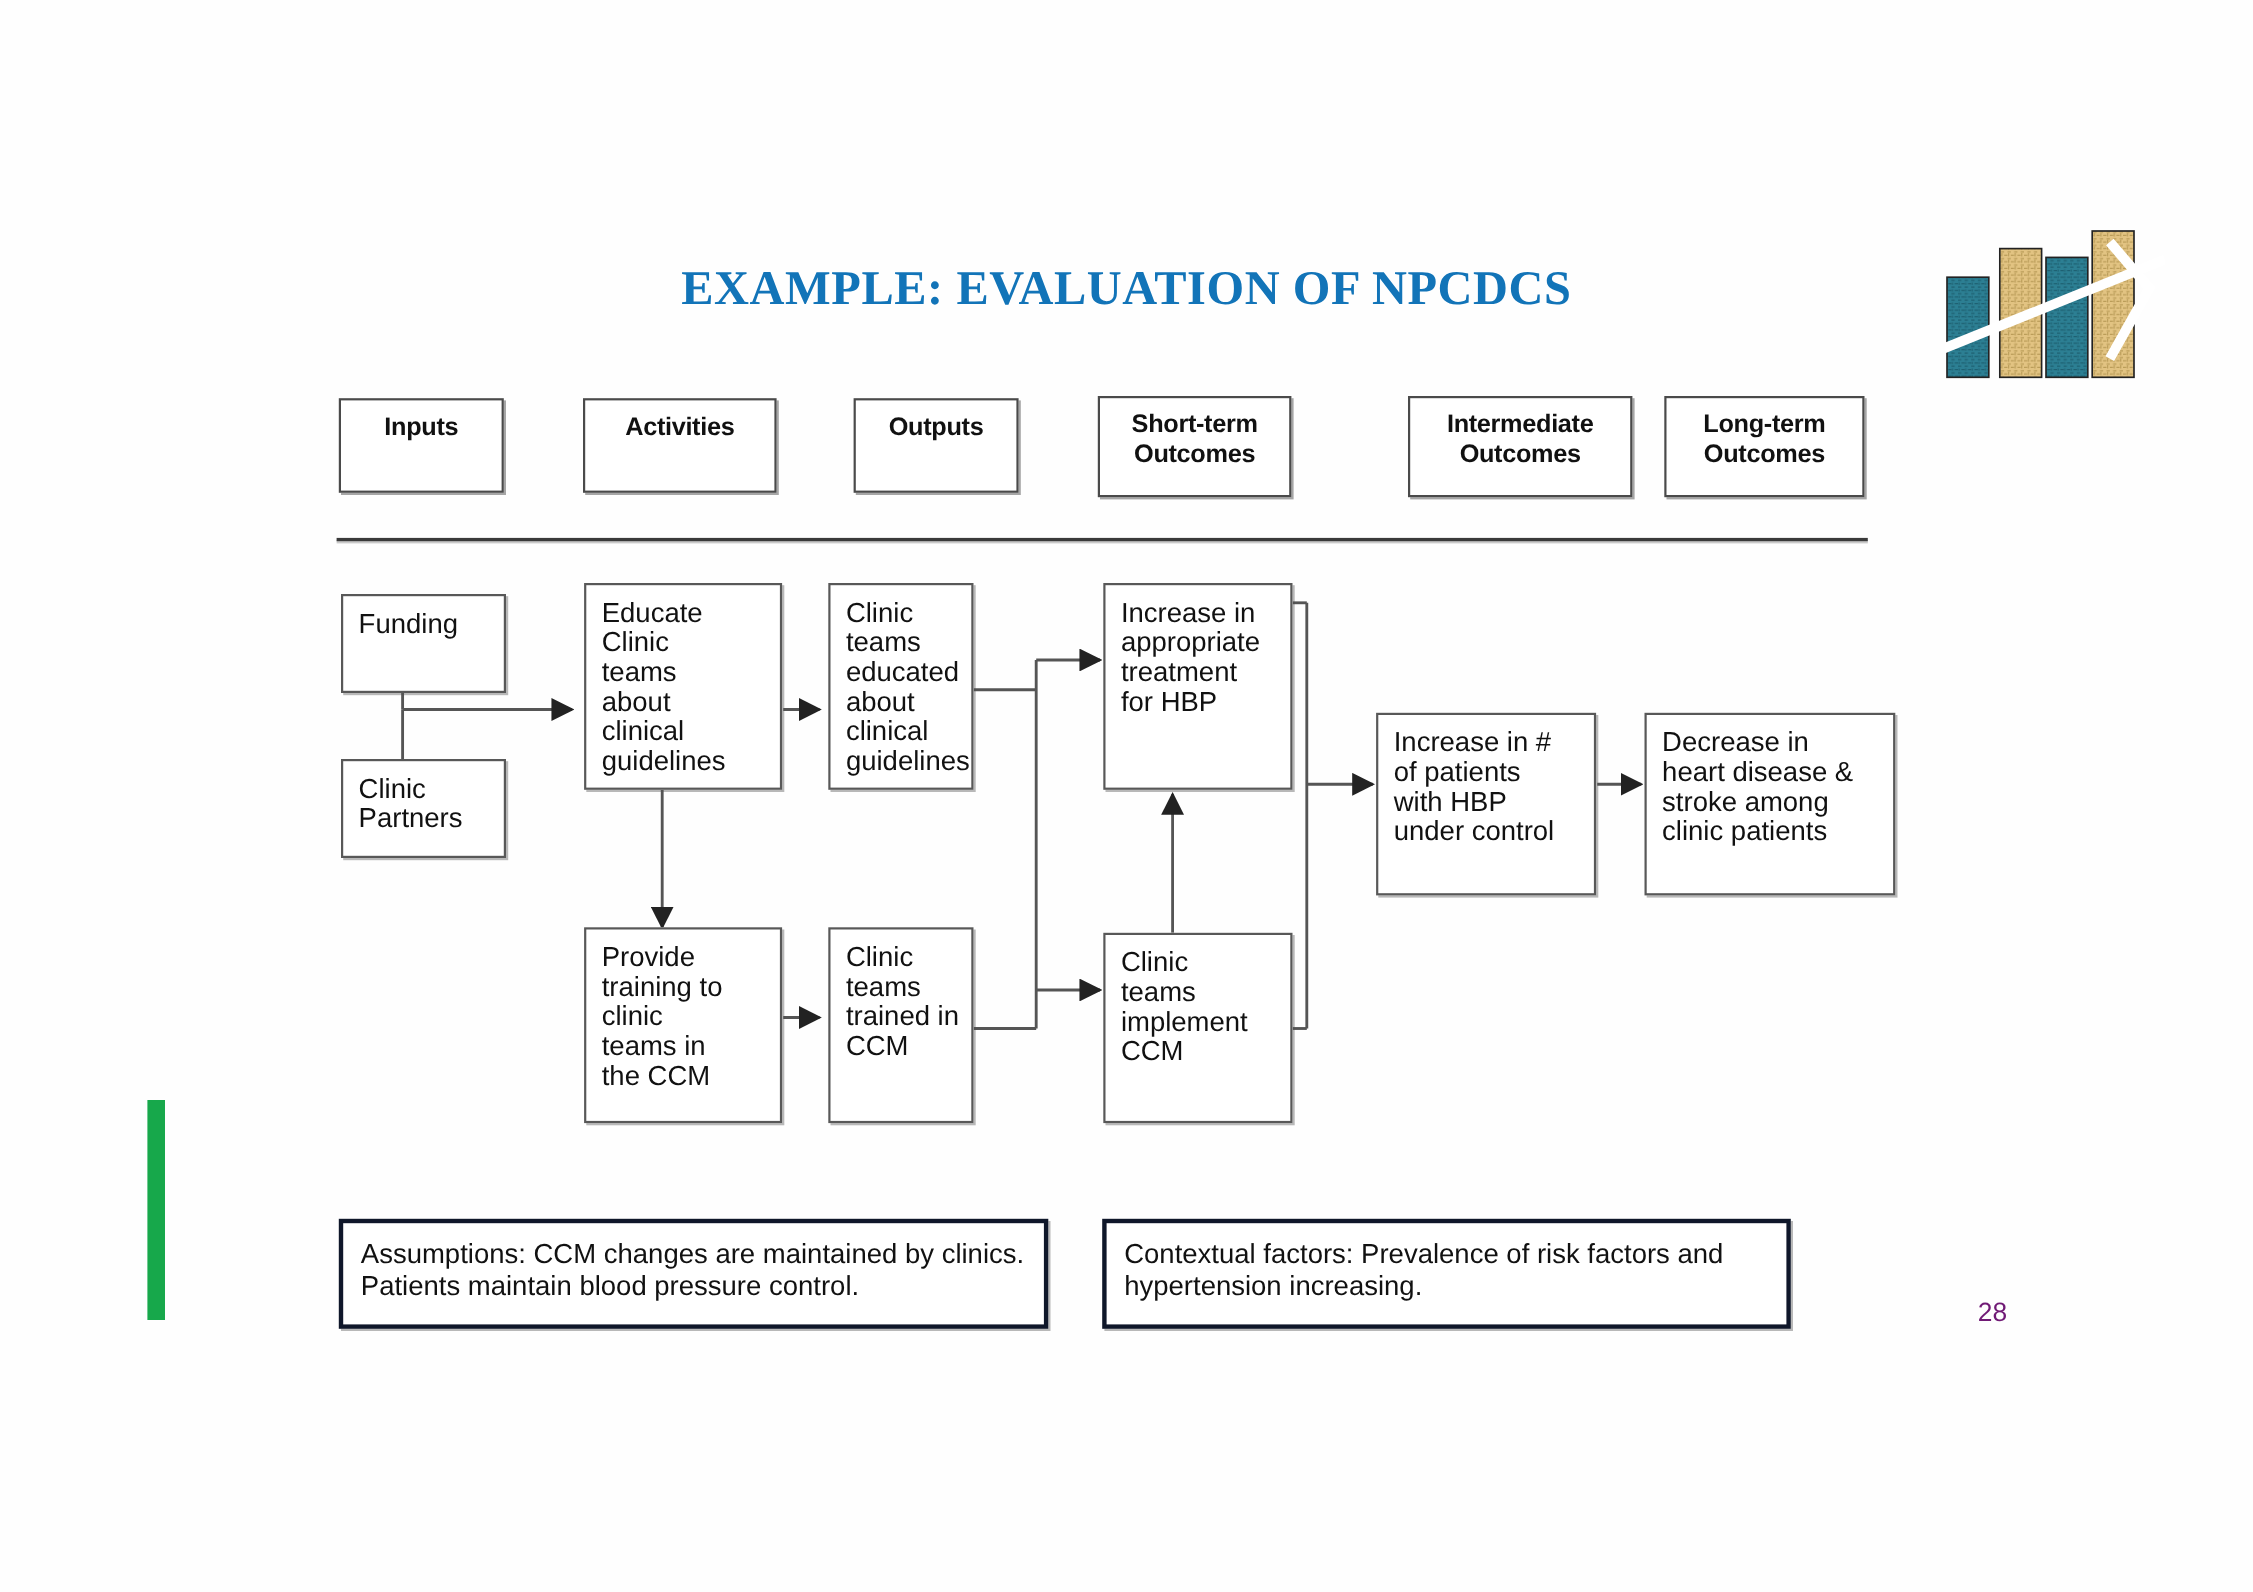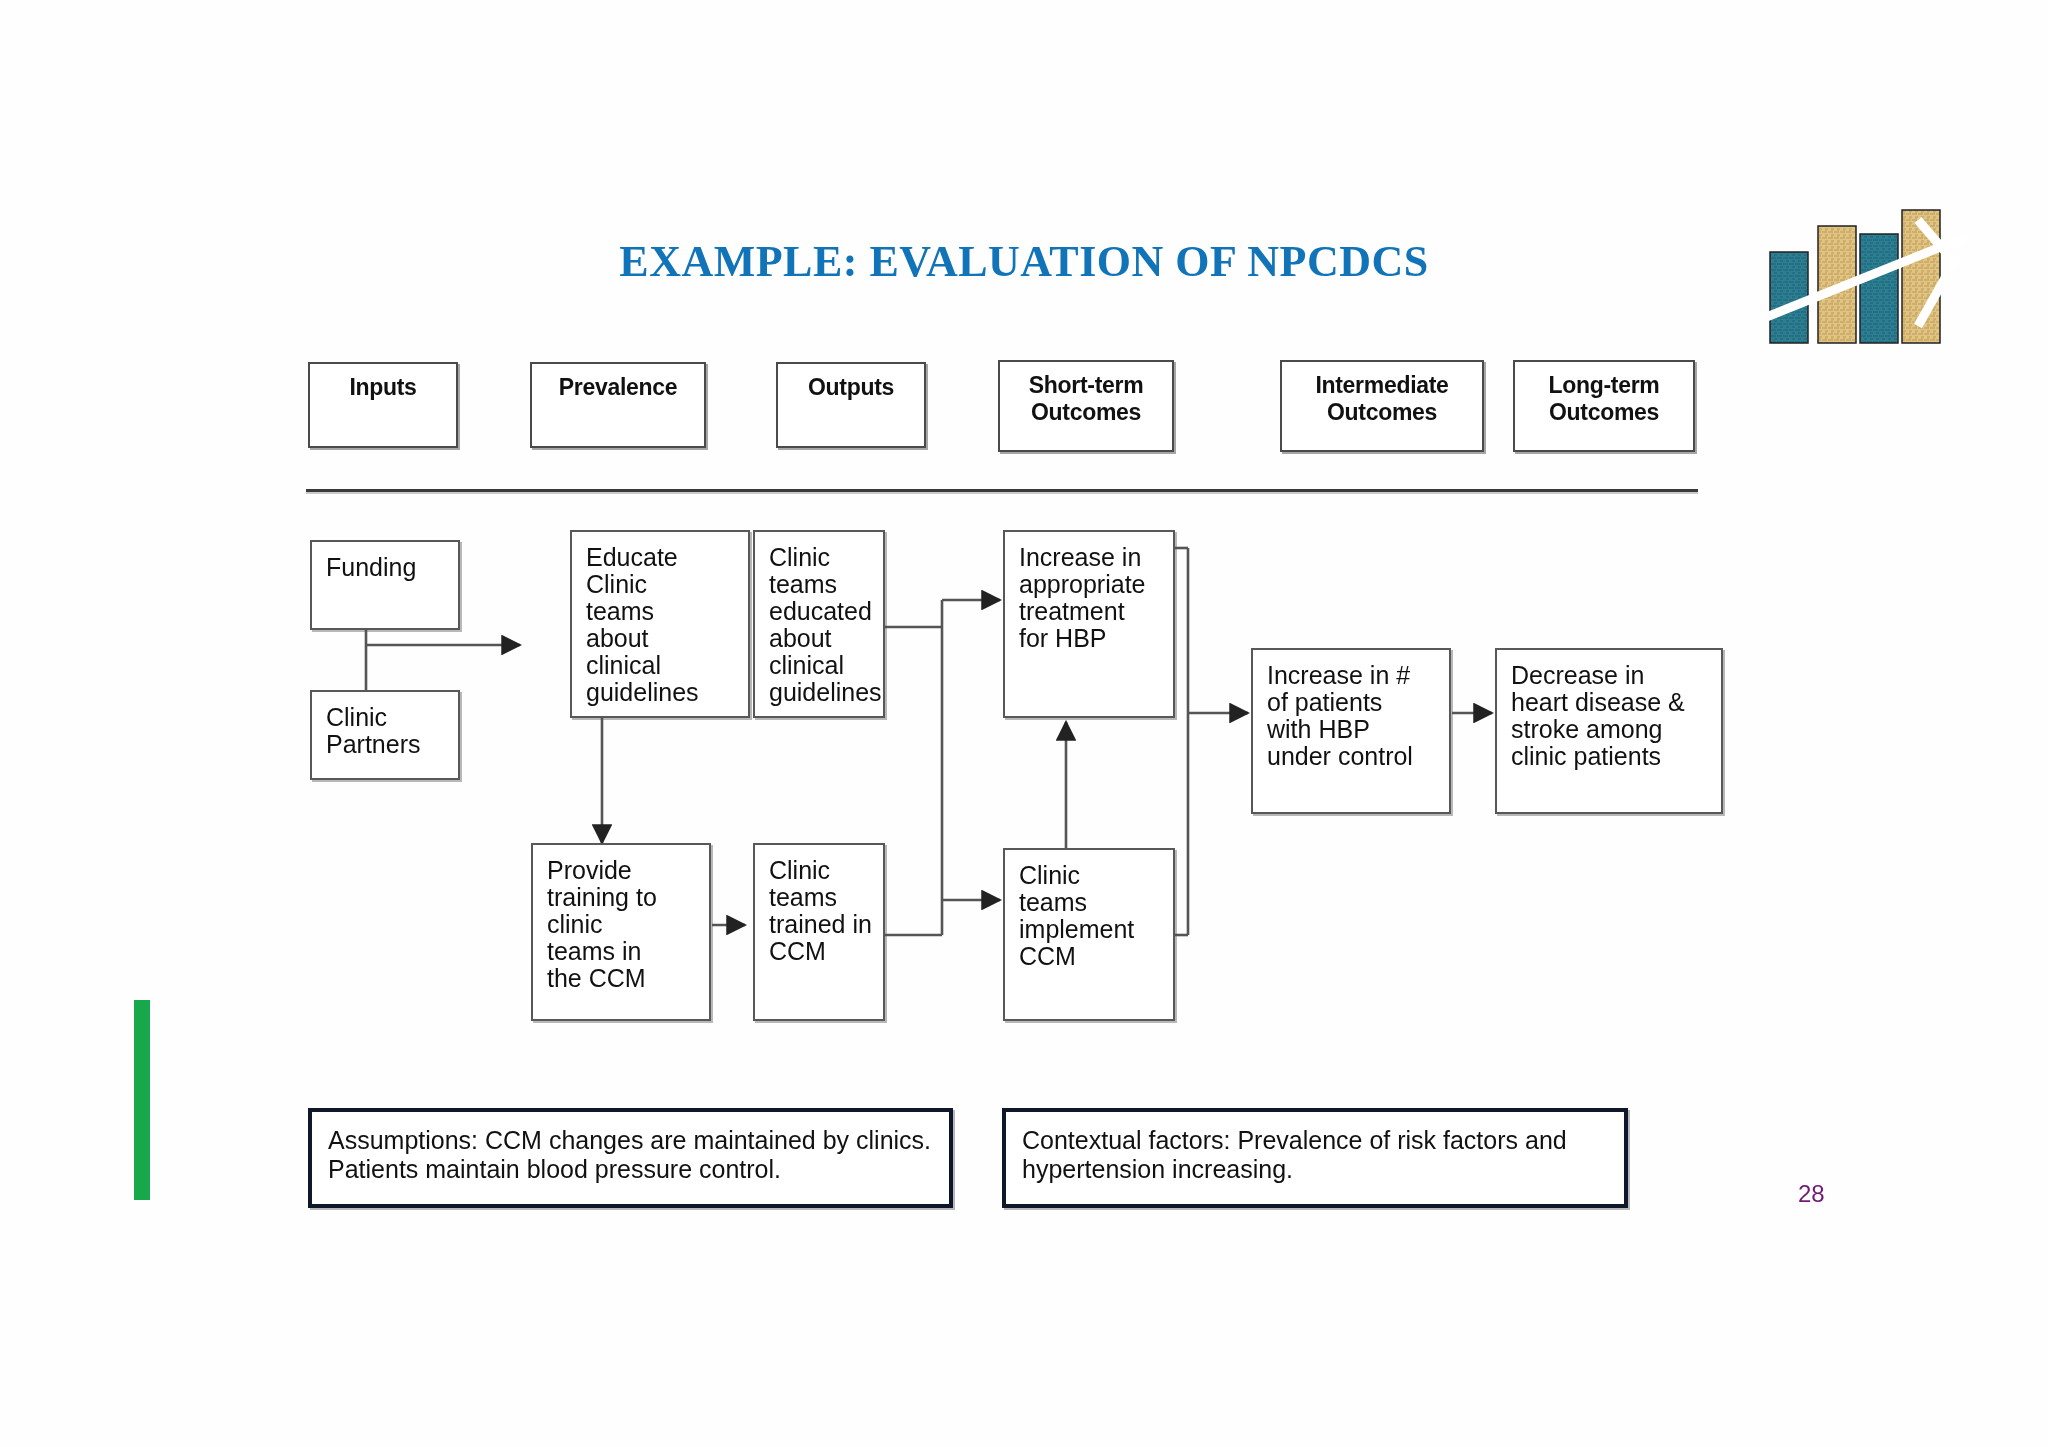--- a/index.html
+++ b/index.html
@@ -186,21 +186,21 @@
 
   <div id="page-number">28</div>
 
   <div id="diagram">
 
     <div class="cat-box" style="left:308px; top:362px; width:150px; height:86px;">
       <div class="cat-label">Inputs</div>
     </div>
 
     <div class="cat-box" style="left:530px; top:362px; width:176px; height:86px;">
-      <div class="cat-label">Prevalence</div>
+      <div class="cat-label">Activities</div>
     </div>
 
     <div class="cat-box" style="left:776px; top:362px; width:150px; height:86px;">
       <div class="cat-label">Outputs</div>
     </div>
 
     <div class="cat-box" style="left:998px; top:360px; width:176px; height:92px;">
       <div class="cat-label">Short-term
 Outcomes</div>
     </div>
@@ -254,21 +254,21 @@
 
     <div class="flow-box" style="left:310px; top:540px; width:150px; height:90px;">
       <div class="flow-text">Funding</div>
     </div>
 
     <div class="flow-box" style="left:310px; top:690px; width:150px; height:90px;">
       <div class="flow-text">Clinic
 Partners</div>
     </div>
 
-    <div class="flow-box" style="left:531px; top:530px; width:180px; height:188px;margin-left:39px;">
+    <div class="flow-box" style="left:531px; top:530px; width:180px; height:188px;">
       <div class="flow-text">Educate
 Clinic
 teams
 about
 clinical
 guidelines</div>
     </div>
 
     <div class="flow-box" style="left:531px; top:843px; width:180px; height:178px;">
       <div class="flow-text">Provide

